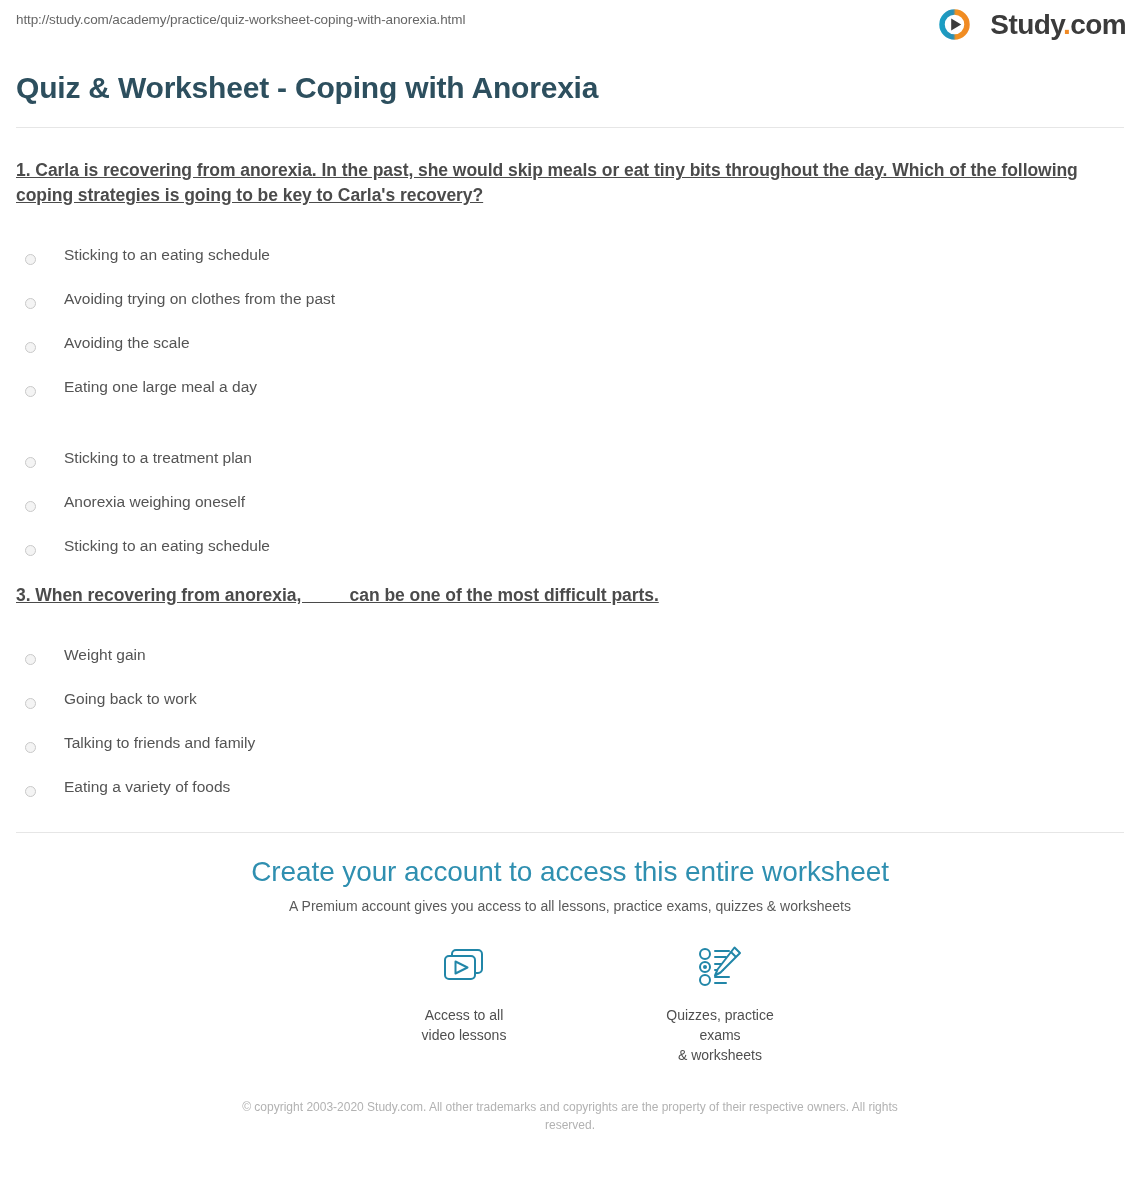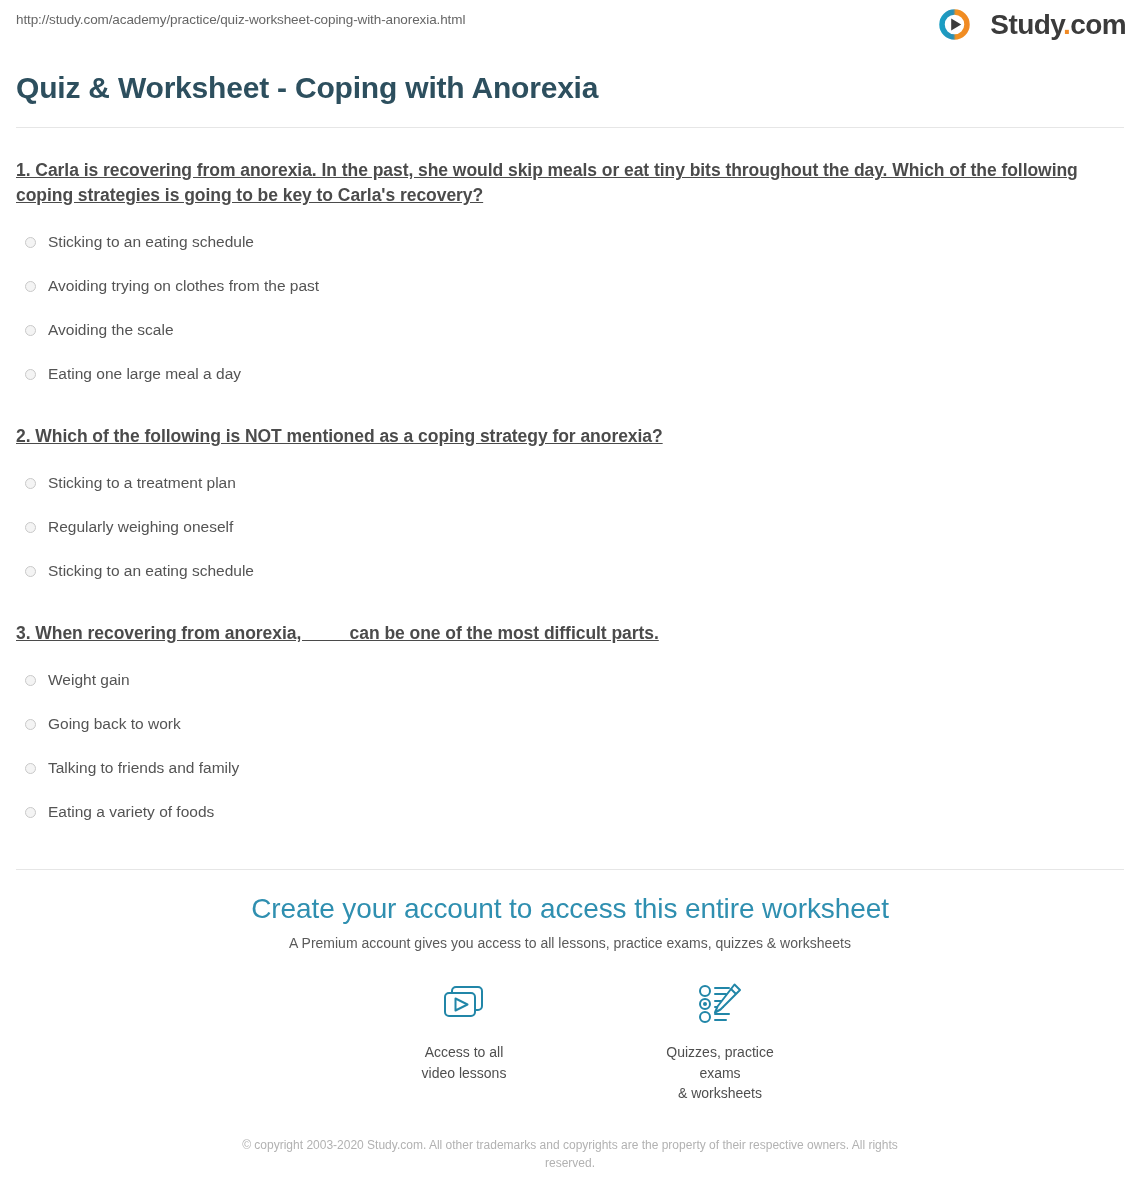--- a/index.html
+++ b/index.html
@@ -91,23 +91,24 @@
     letter-spacing: -0.05px;
     text-decoration: underline;
   }
   .options {
     list-style: none;
     margin: 13px 0 0 0;
     padding: 0;
   }
   .option {
     display: flex;
-    align-items: center;
+    align-items: flex-end;
     margin: 0 0 0 0;
     height: 44px;
+    gap: 16px;
   }
   .radio {
     width: 11px;
     height: 11px;
     border-radius: 50%;
     border: 1px solid #c9c9c9;
     background: #f4f4f4;
     box-sizing: border-box;
     margin-left: 9px;
     flex: 0 0 auto;
@@ -223,29 +224,28 @@
           <span class="option-label">Avoiding the scale</span>
         </li>
         <li class="option">
           <span class="radio"></span>
           <span class="option-label">Eating one large meal a day</span>
         </li>
       </ul>
     </div>
 
     <div class="question-block">
-      <p class="q-text">2. Which of the following is NOT mentioned as a coping strategy for anorexia?</p>
       <ul class="options">
         <li class="option">
           <span class="radio"></span>
           <span class="option-label">Sticking to a treatment plan</span>
         </li>
         <li class="option">
           <span class="radio"></span>
-          <span class="option-label">Regularly weighing oneself</span>
+          <span class="option-label">Anorexia weighing oneself</span>
         </li>
         <li class="option">
           <span class="radio"></span>
           <span class="option-label">Sticking to an eating schedule</span>
         </li>
       </ul>
     </div>
 
     <div class="question-block">
       <p class="q-text">3. When recovering from anorexia, ____ can be one of the most difficult parts.</p>

